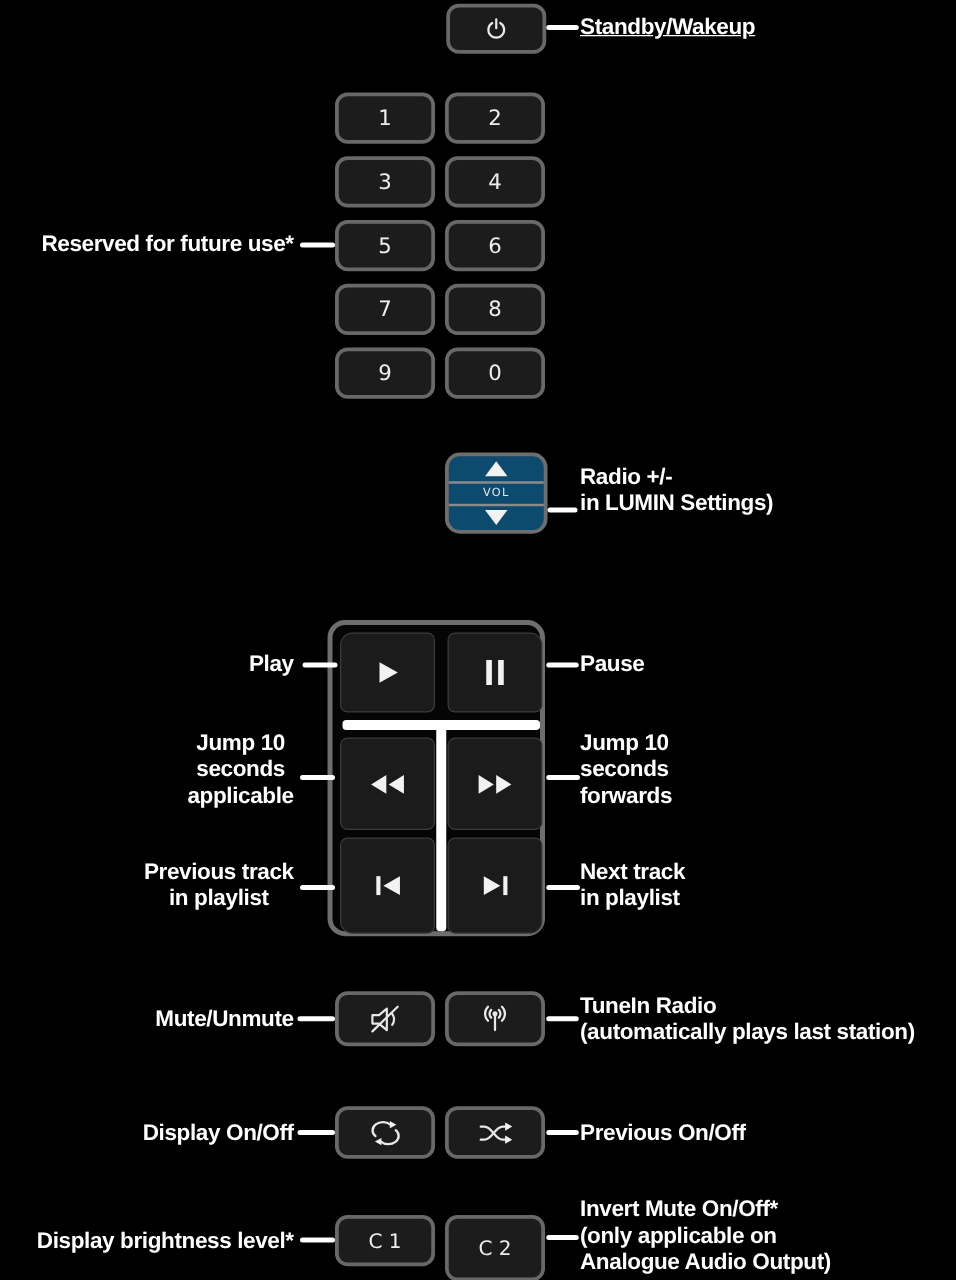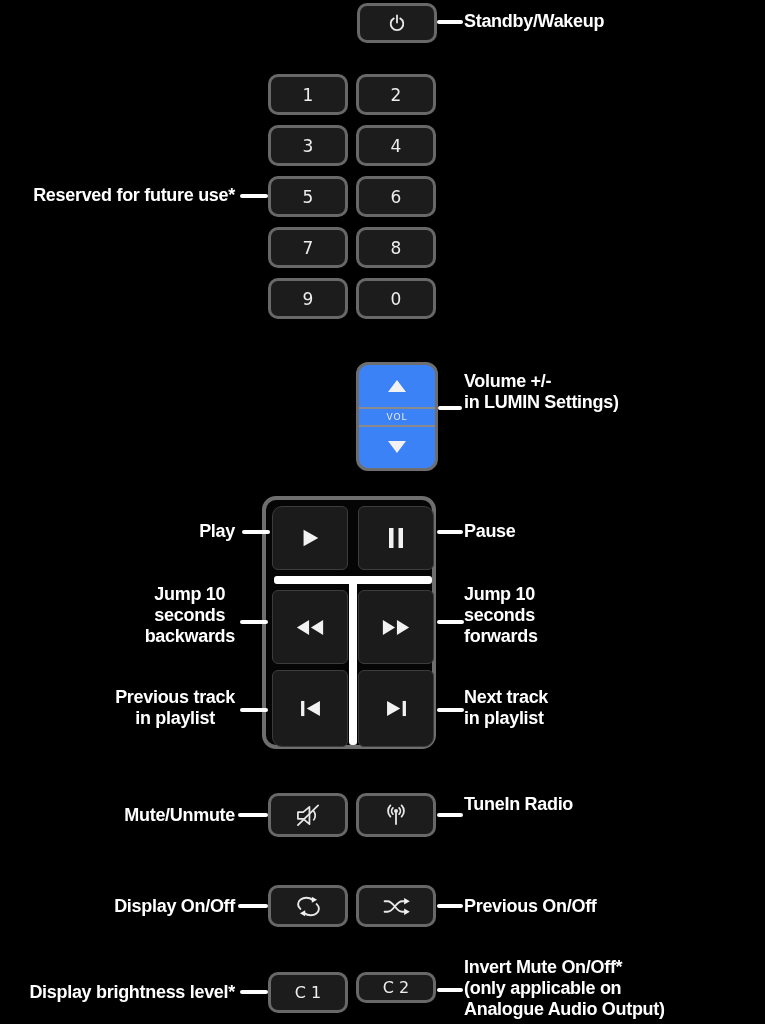--- a/index.html
+++ b/index.html
@@ -6,22 +6,22 @@
   #canvas{position:relative;width:765px;height:1024px;background:#000;overflow:hidden;
           font-family:"Liberation Sans",sans-serif;}
   .btn{position:absolute;box-sizing:border-box;background:#1c1c1c;border:3px solid #686868;
        border-radius:10px;display:flex;align-items:center;justify-content:center;
        color:#ededed;font-family:"DejaVu Sans",sans-serif;font-size:17px;}
   .lbl{position:absolute;color:#fff;font-weight:bold;font-size:18px;line-height:21px;
        letter-spacing:-0.3px;white-space:nowrap;}
   .lbl.ra{text-align:center;}
   .line{position:absolute;height:4px;background:#fff;border-radius:2px;}
   
-  .volctrl{position:absolute;left:356px;top:362px;width:82px;height:109px;box-sizing:border-box;
-       background:#3b82f6;border:3px solid #6e6e6e;border-radius:12px;display:flex;flex-direction:column;justify-content:center;}
+  .volctrl{position:absolute;left:356px;top:362px;width:82px;height:65px;box-sizing:border-box;
+       background:#0c4a6e;border:3px solid #6e6e6e;border-radius:12px;display:flex;flex-direction:column;justify-content:center;}
   .volzone{flex:1;display:flex;align-items:center;justify-content:center;}
   .volband{height:16px;border-top:2px solid #8a8a8a;border-bottom:2px solid #8a8a8a;
        display:flex;align-items:center;justify-content:center;color:#e8e8e8;
        font-family:"DejaVu Sans",sans-serif;font-size:9px;letter-spacing:1px;}
   .tri-up{width:0;height:0;border-left:9px solid transparent;border-right:9px solid transparent;
        border-bottom:12px solid #f2f2f2;}
   .tri-down{width:0;height:0;border-left:9px solid transparent;border-right:9px solid transparent;
        border-top:12px solid #f2f2f2;}
   
   .cluster{position:absolute;left:262px;top:496px;width:174px;height:253px;box-sizing:border-box;
@@ -40,21 +40,21 @@
 
   <div class="btn" style="left:357px;top:3px;width:80px;height:40px;">
     <span>
       <svg width="18" height="18" viewBox="0 0 18 18" class="ic-stroke">
         <path d="M5.8 4.4a6.3 6.3 0 1 0 6.4 0"></path>
           <line x1="9" y1="1.5" x2="9" y2="8.5"></line>
       </svg>
     </span>
   </div>
   <div class="line" style="left:437px;top:20px;width:26px;"></div>
-  <div class="lbl" style="left:464px;top:11px;">Standby/Wakeup</div>
+  <div class="lbl" style="left:464px;top:11px;text-decoration:underline;">Standby/Wakeup</div>
 
   <div class="btn" style="left:268px;top:74px;width:80px;height:41px;">
       <span>1</span>
     </div>
   <div class="btn" style="left:356px;top:74px;width:80px;height:41px;">
       <span>2</span>
     </div>
   <div class="btn" style="left:268px;top:125px;width:80px;height:41px;">
       <span>3</span>
     </div>
@@ -89,21 +89,21 @@
     </div>
     <div class="volband">
       <span>VOL</span>
     </div>
     <div class="volzone">
       <span class="tri-down"></span>
     </div>
   </div>
   <div class="line" style="left:438px;top:406px;width:24px;"></div>
   <div class="lbl" style="left:464px;top:371px;">
-    <div>Volume +/-</div>
+    <div>Radio +/-</div>
     <div>in LUMIN Settings)</div>
   </div>
 
   <div class="cluster">
     <div class="cell" style="left:6px;top:6px;width:76px;height:64px;border-top-left-radius:10px;">
       <span>
         <svg width="22" height="22" viewBox="0 0 24 24">
             <path class="ic-fill" d="M5 3l16 9-16 9z"></path>
           </svg>
       </span>
@@ -153,21 +153,21 @@
   </div>
 
   <div class="lbl ra" style="right:530px;top:521px;margin-left:48px;">Play</div>
   <div class="line" style="left:242px;top:530px;width:28px;"></div>
   <div class="line" style="left:437px;top:530px;width:26px;"></div>
   <div class="lbl" style="left:464px;top:521px;">Pause</div>
 
   <div class="lbl ra" style="right:530px;top:584px;">
     <div>Jump 10</div>
     <div>seconds</div>
-    <div>backwards</div>
+    <div>applicable</div>
   </div>
   <div class="line" style="left:240px;top:620px;width:28px;"></div>
   <div class="line" style="left:437px;top:620px;width:27px;"></div>
   <div class="lbl" style="left:464px;top:584px;">
     <div>Jump 10</div>
     <div>seconds</div>
     <div>forwards</div>
   </div>
 
   <div class="lbl ra" style="right:530px;top:687px;">
@@ -200,20 +200,21 @@
         <path d="M9.9 5.9A4.4 4.4 0 0 0 9.9 12.1"></path>
         <path d="M7.4 3.4A7.9 7.9 0 0 0 7.4 14.6"></path>
         <path d="M16.1 5.9A4.4 4.4 0 0 1 16.1 12.1"></path>
         <path d="M18.6 3.4A7.9 7.9 0 0 1 18.6 14.6"></path>
       </svg>
     </span>
   </div>
   <div class="line" style="left:437px;top:813px;width:26px;"></div>
   <div class="lbl" style="left:464px;top:794px;">
     <div>TuneIn Radio</div>
+    <div>(automatically plays last station)</div>
   </div>
 
   <div class="lbl ra" style="right:530px;top:896px;">Display On/Off</div>
   <div class="line" style="left:238px;top:904px;width:30px;"></div>
   <div class="btn" style="left:268px;top:885px;width:80px;height:42px;">
     <span>
       <svg width="29" height="21" viewBox="0 0 30 22" class="ic-stroke" style="stroke-width:2;">
         <path d="M6.5 13.5A8.5 6.8 0 0 1 19 3.9"></path>
         <path class="ic-fill" d="M18.5 0.8l5.5 3.1-5.5 3.1z" stroke="none"></path>
         <path d="M23.5 8.5A8.5 6.8 0 0 1 11 18.1"></path>
@@ -232,21 +233,21 @@
     </span>
   </div>
   <div class="line" style="left:437px;top:904px;width:26px;"></div>
   <div class="lbl" style="left:464px;top:896px;">Previous On/Off</div>
 
   <div class="lbl ra" style="right:530px;top:982px;margin-left:40px;">Display brightness level*</div>
   <div class="line" style="left:240px;top:990px;width:28px;"></div>
   <div class="btn" style="left:268px;top:972px;width:80px;height:41px;font-size:16px;">
     <span>C 1</span>
   </div>
-  <div class="btn" style="left:356px;top:972px;width:80px;height:31px;font-size:16px;">
+  <div class="btn" style="left:356px;top:972px;width:80px;height:53px;font-size:16px;">
     <span>C 2</span>
   </div>
   <div class="line" style="left:437px;top:988px;width:26px;"></div>
   <div class="lbl" style="left:464px;top:957px;">
     <div>Invert Mute On/Off*</div>
     <div>(only applicable on</div>
     <div>Analogue Audio Output)</div>
   </div>
 
 </div>

